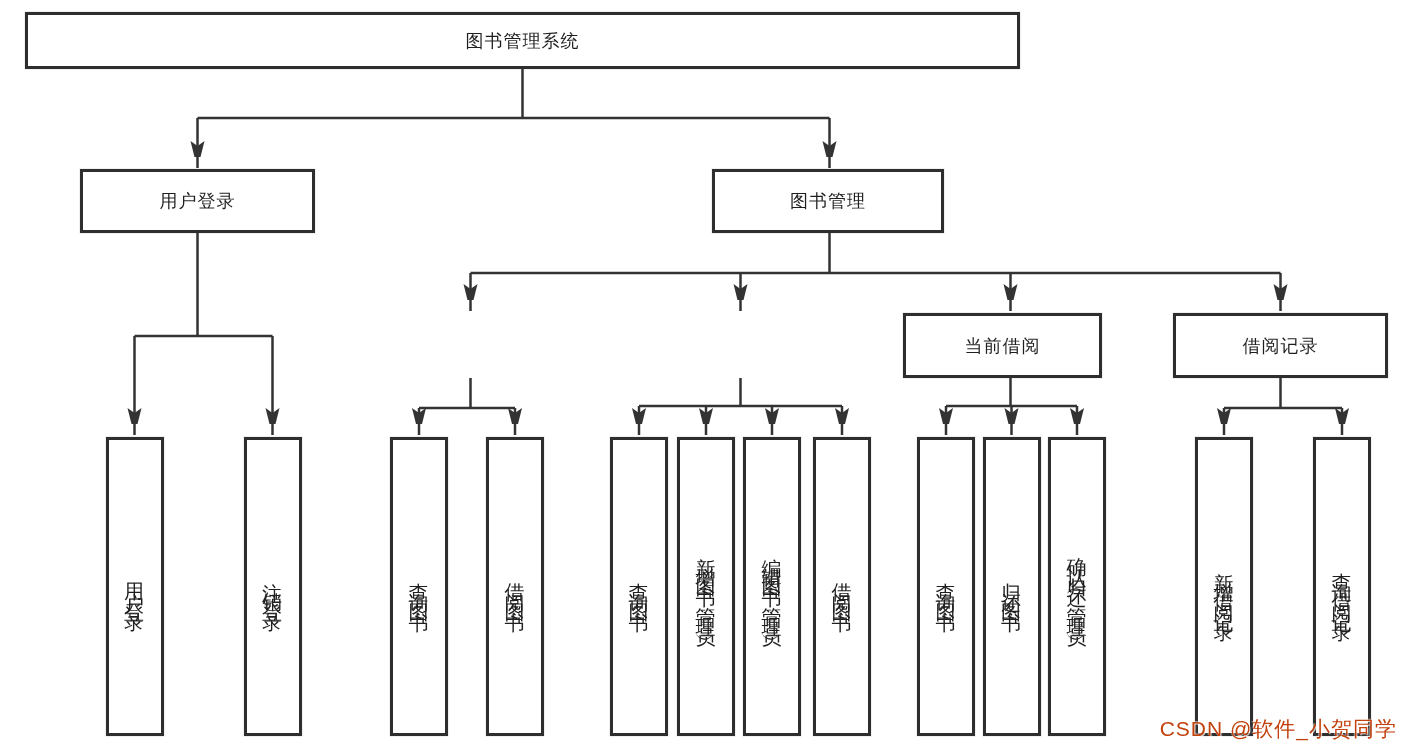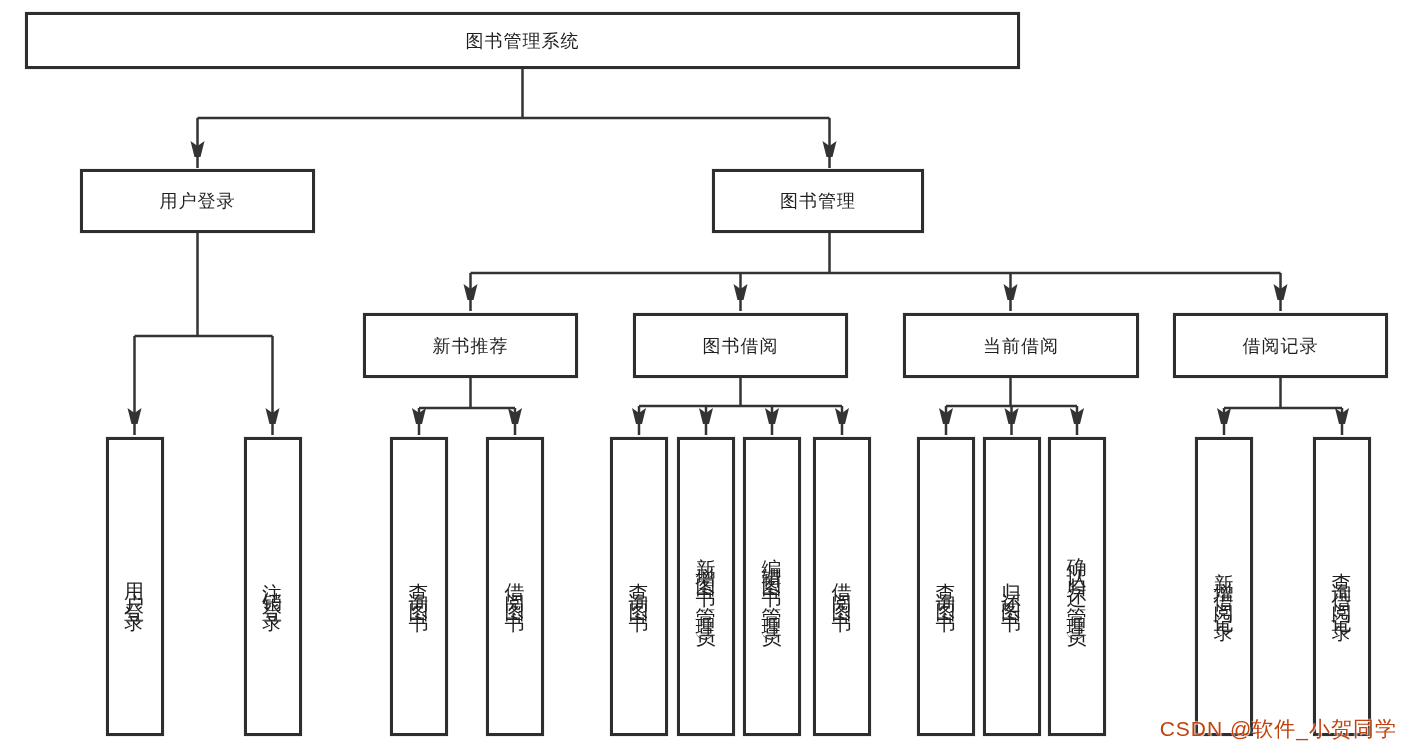--- a/index.html
+++ b/index.html
@@ -58,25 +58,25 @@
     font-size: 21px;
     color: #c2410c;
     text-shadow: 1px 1px 1px rgba(255,255,255,0.9), -1px -1px 1px rgba(255,255,255,0.6);
     letter-spacing: 1px;
     white-space: nowrap;
   }
   
   .root-box   { left: 25px;  top: 12px;  width: 995px; height: 57px; }
   
   .user-login-box { left: 80px;  top: 169px; width: 235px; height: 64px; }
-  .book-mgmt-box  { left: 712px; top: 169px; width: 212px; height: 64px; align-items: center; }
+  .book-mgmt-box  { left: 712px; top: 169px; width: 232px; height: 64px; align-items: center; }
   
   .sec-0 { left: 363px;  top: 313px; width: 215px; height: 65px; }
   .sec-1 { left: 633px;  top: 313px; width: 215px; height: 65px; }
-  .sec-2 { left: 903px;  top: 313px; width: 236px; height: 65px; }
+  .sec-2 { left: 903px;  top: 313px; width: 199px; height: 65px; }
   .sec-3 { left: 1173px; top: 313px; width: 215px; height: 65px; font-family: Liberation Serif, serif; }
 </style>
 </head>
 <body>
 
 <div id="stage">
 
   <svg id="connectors" viewBox="0 0 1405 747" xmlns="http://www.w3.org/2000/svg">
     <defs>
       <marker id="arrow" markerUnits="userSpaceOnUse" markerWidth="16" markerHeight="30" refX="27" refY="7" orient="auto">
@@ -131,26 +131,20 @@
     <span>图书管理系统</span>
   </div>
 
   <div class="node h-label user-login-box">
     <span>用户登录</span>
   </div>
   <div class="node h-label book-mgmt-box">
     <span>图书管理</span>
   </div>
 
-  <div class="node h-label sec-0">
-    <span>新书推荐</span>
-  </div>
-  <div class="node h-label sec-1">
-    <span>图书借阅</span>
-  </div>
   <div class="node h-label sec-2">
     <span>当前借阅</span>
   </div>
   <div class="node h-label sec-3">
     <span>借阅记录</span>
   </div>
 
   <div class="node leaf" style="left:105.5px">
     <span class="v-text">用户登录</span>
   </div>

